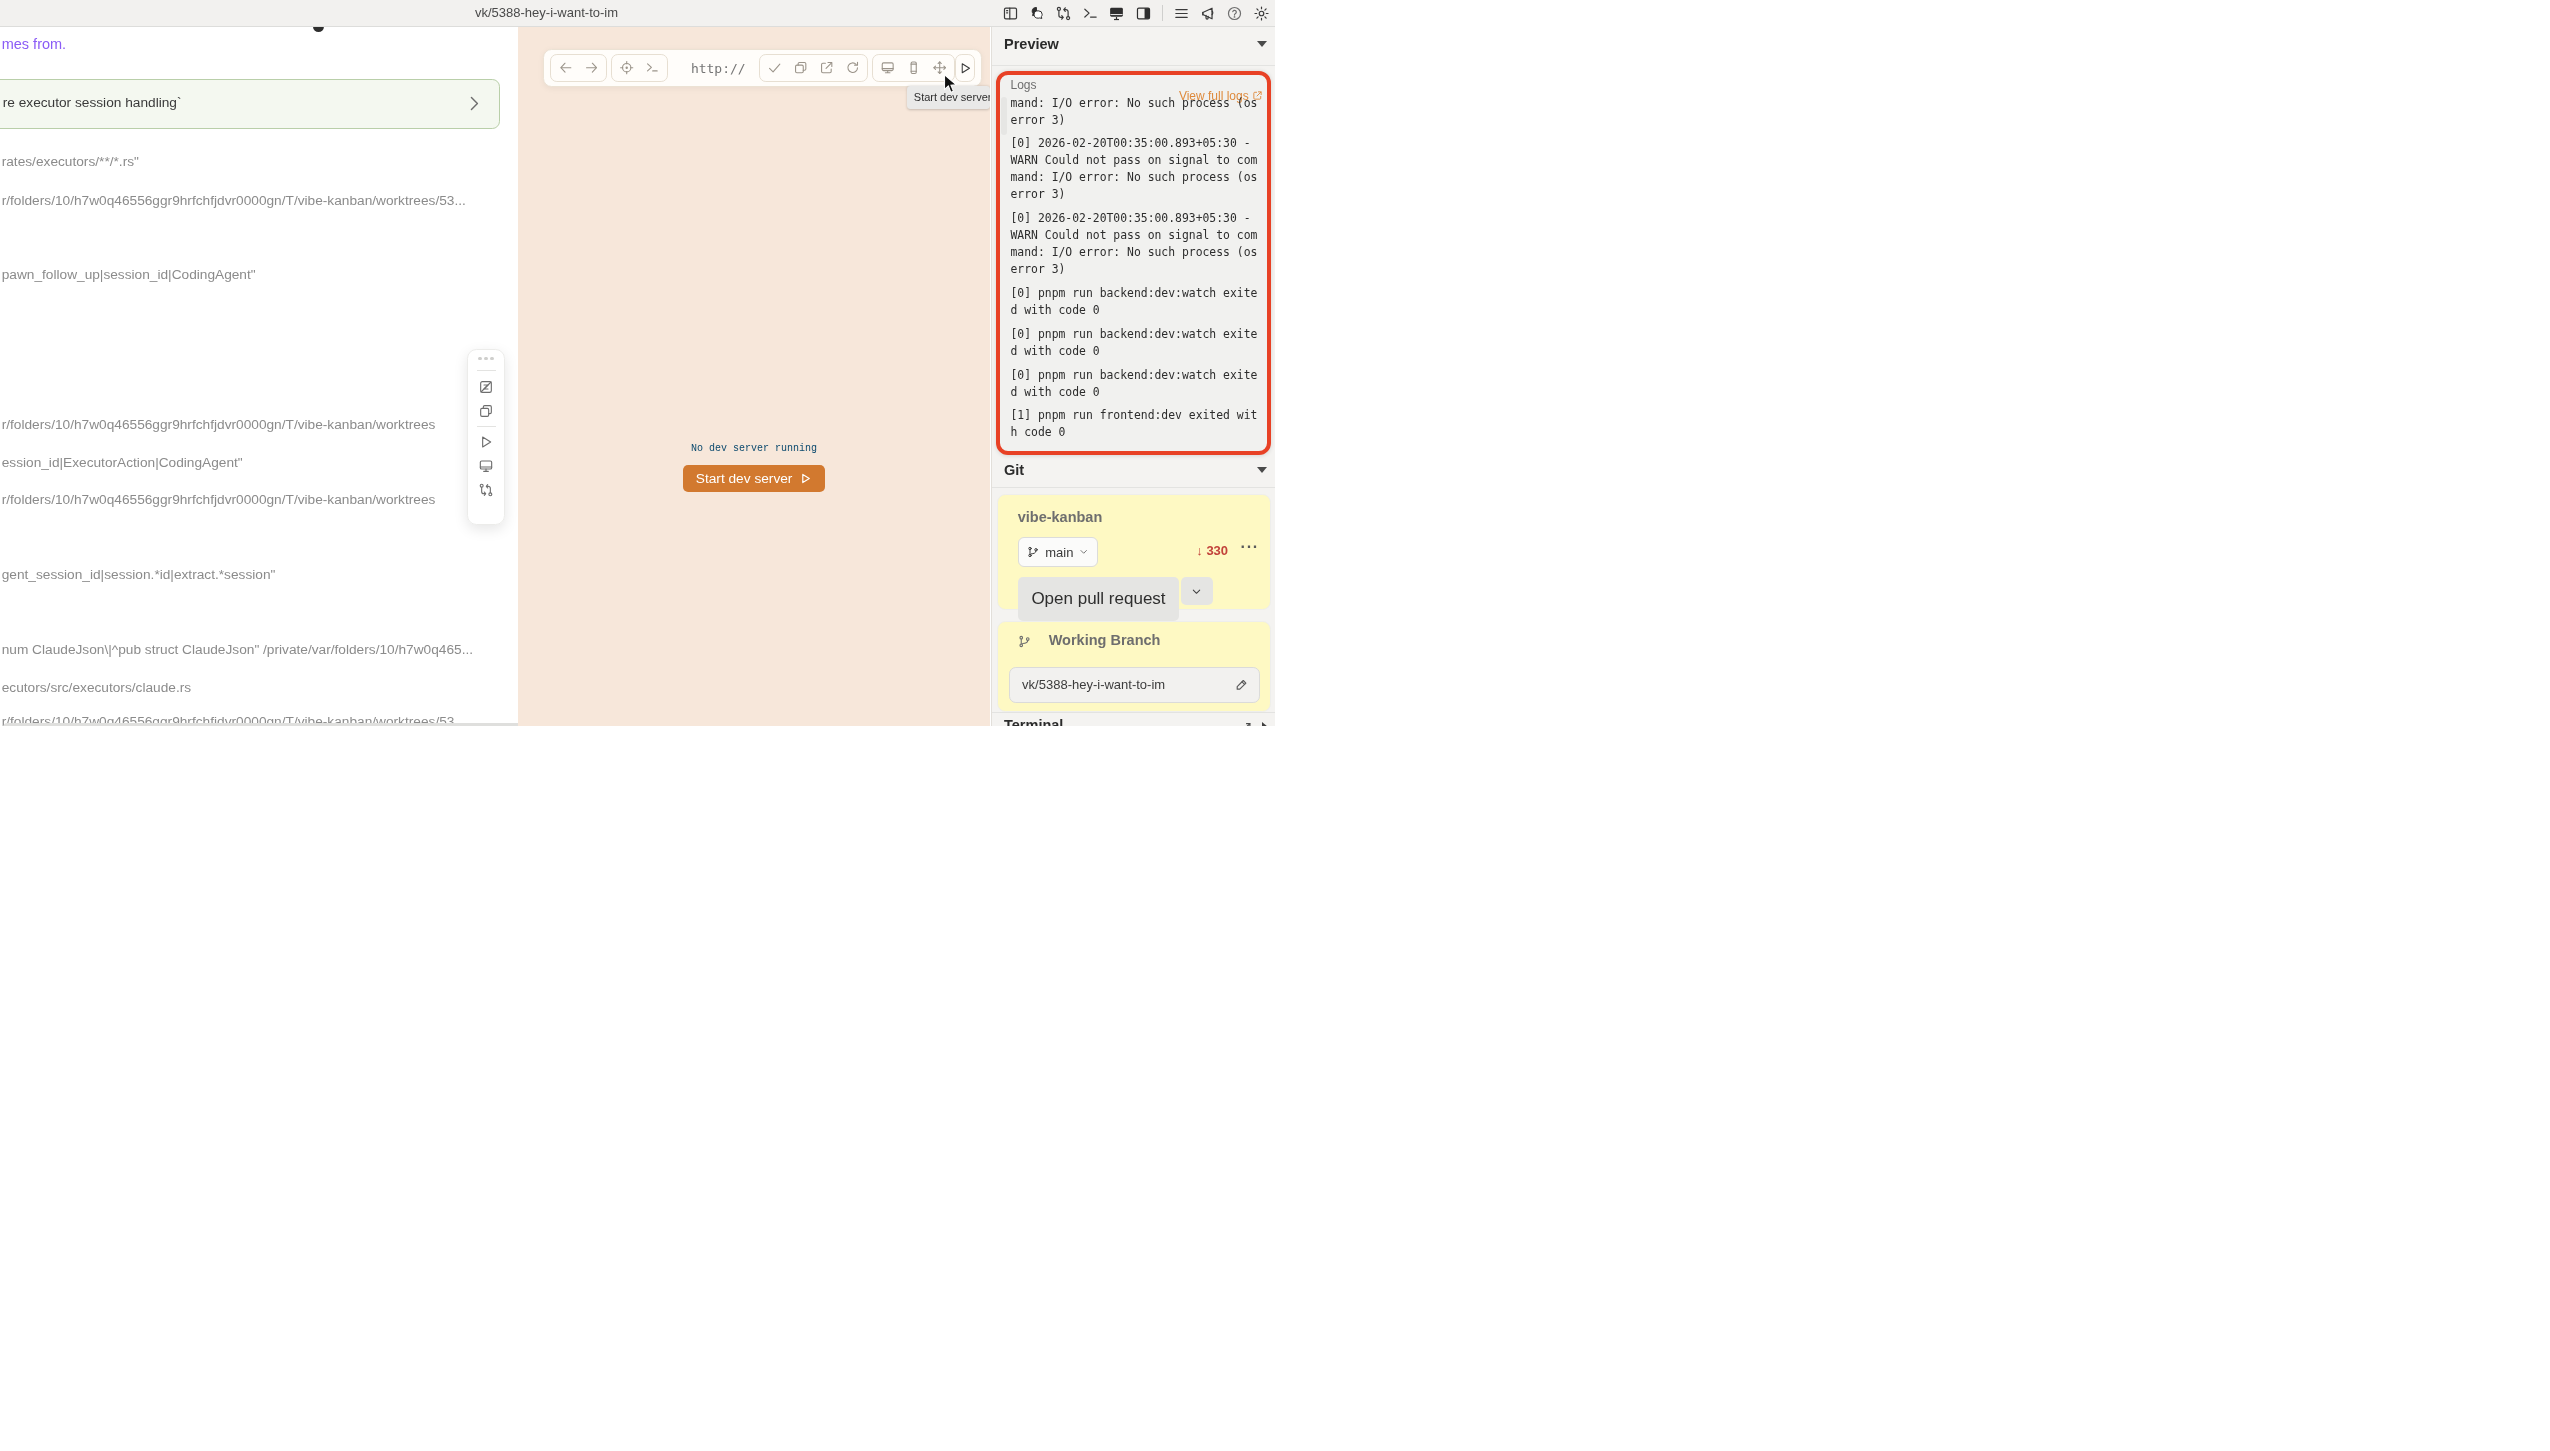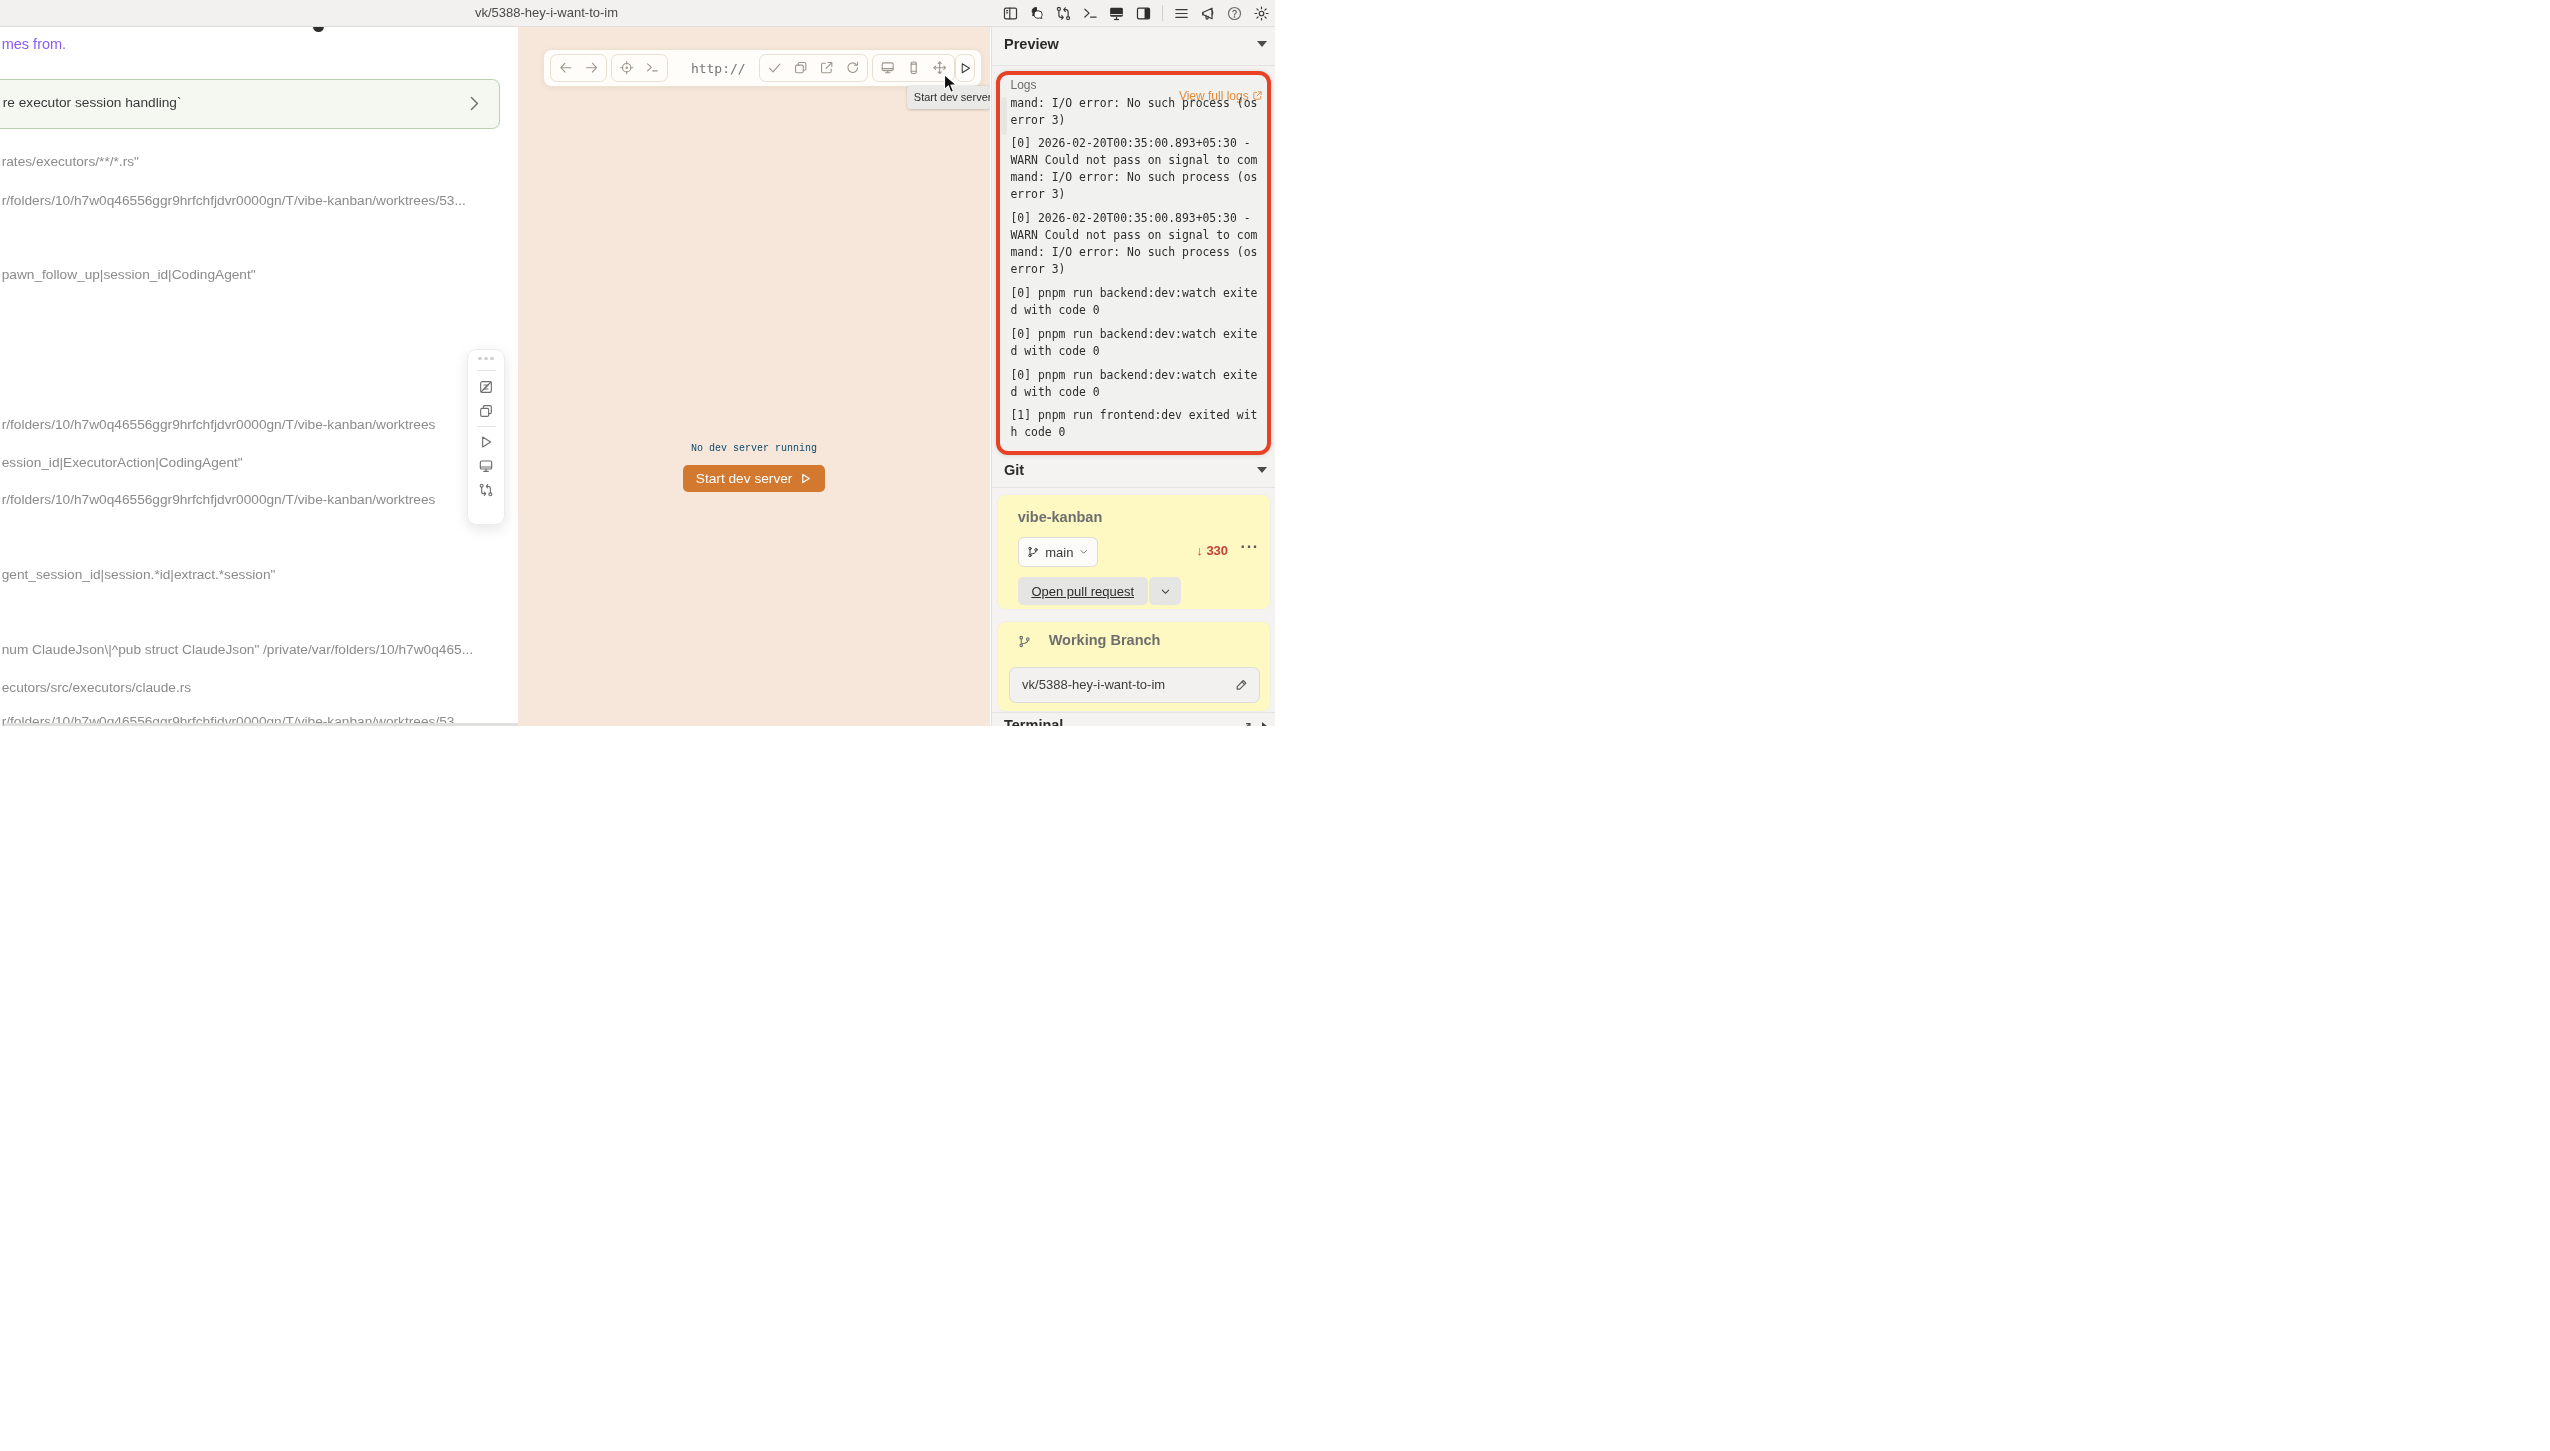--- a/index.html
+++ b/index.html
@@ -85,22 +85,22 @@
 
   .card{position:absolute;left:5.1px;width:274px;background:#fef9c3;border:0.9px solid #eeeeec;
         border-radius:8.5px;box-sizing:border-box;}
   .repo-name{position:absolute;left:19.6px;top:13.7px;font-size:14.5px;font-weight:700;color:#6e6e6e;}
   .branch-btn{position:absolute;left:19.6px;top:42px;height:28px;display:inline-flex;align-items:center;gap:6px;
               border:0.9px solid #dcdcda;border-radius:6px;background:#fbfbfa;padding:0 8.5px;}
   .branch-btn span{font-size:13px;color:#3a3a3a;}
   .behind{position:absolute;right:42px;top:48px;font-size:13px;font-weight:700;color:#c2423a;}
   .more-dots{position:absolute;right:11px;top:43px;font-size:16px;font-weight:700;color:#5a5a5a;letter-spacing:0.9px;}
   .pr-row{position:absolute;left:19.6px;top:82px;display:flex;gap:1.7px;}
-  .pr-main{height:28px;background:#e5e5e3;border:none;border-radius:5.1px;padding:0 13.7px;
-           font-size:13px;color:#2e2e2e;font-family:inherit;text-decoration:underline;}
+  .pr-main{height:44px;background:#e5e5e3;border:none;border-radius:5.1px;padding:0 13.7px;
+           font-size:17px;color:#2e2e2e;font-family:inherit;}
   .pr-chev{height:28px;width:32px;background:#e5e5e3;border:none;border-radius:5.1px;
            display:flex;align-items:center;justify-content:center;}
   .wb-head{position:absolute;left:19.6px;top:10.2px;display:flex;align-items:flex-end;gap:18px;}
   .wb-title{font-size:14.5px;font-weight:700;color:#6e6e6e;}
   .wb-input{position:absolute;left:11px;top:45px;width:251px;height:36px;background:#f2f1ef;
             border:0.9px solid #dbdbd9;border-radius:6.8px;box-sizing:border-box;}
   .wb-value{position:absolute;left:12px;top:8.5px;font-size:13px;color:#3c3c3c;white-space:nowrap;}
   .wb-edit{position:absolute;right:10.2px;top:9.4px;}
   .term-head{position:absolute;left:0;top:687px;width:100%;height:39px;}
   .term-title{position:absolute;left:12px;top:4.3px;font-size:14.5px;font-weight:700;color:#2b2b2b;}

